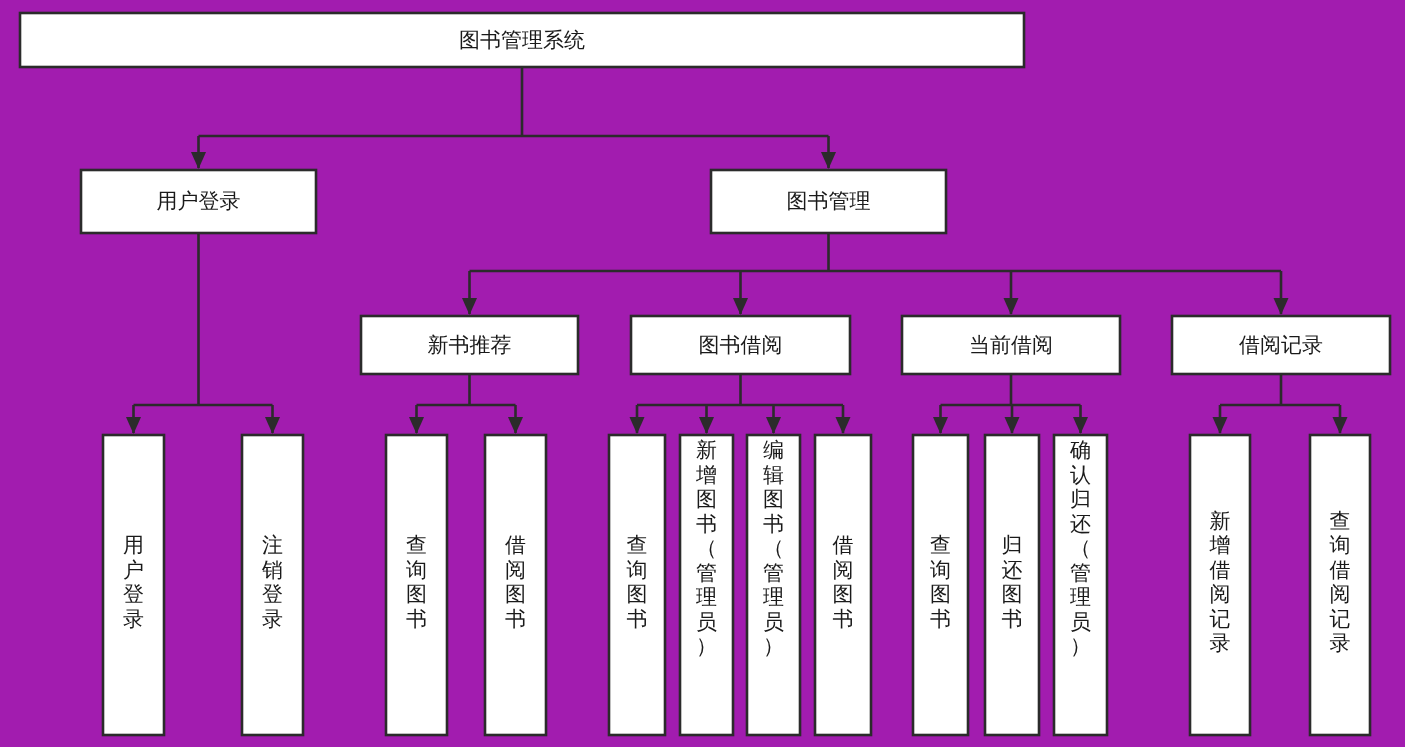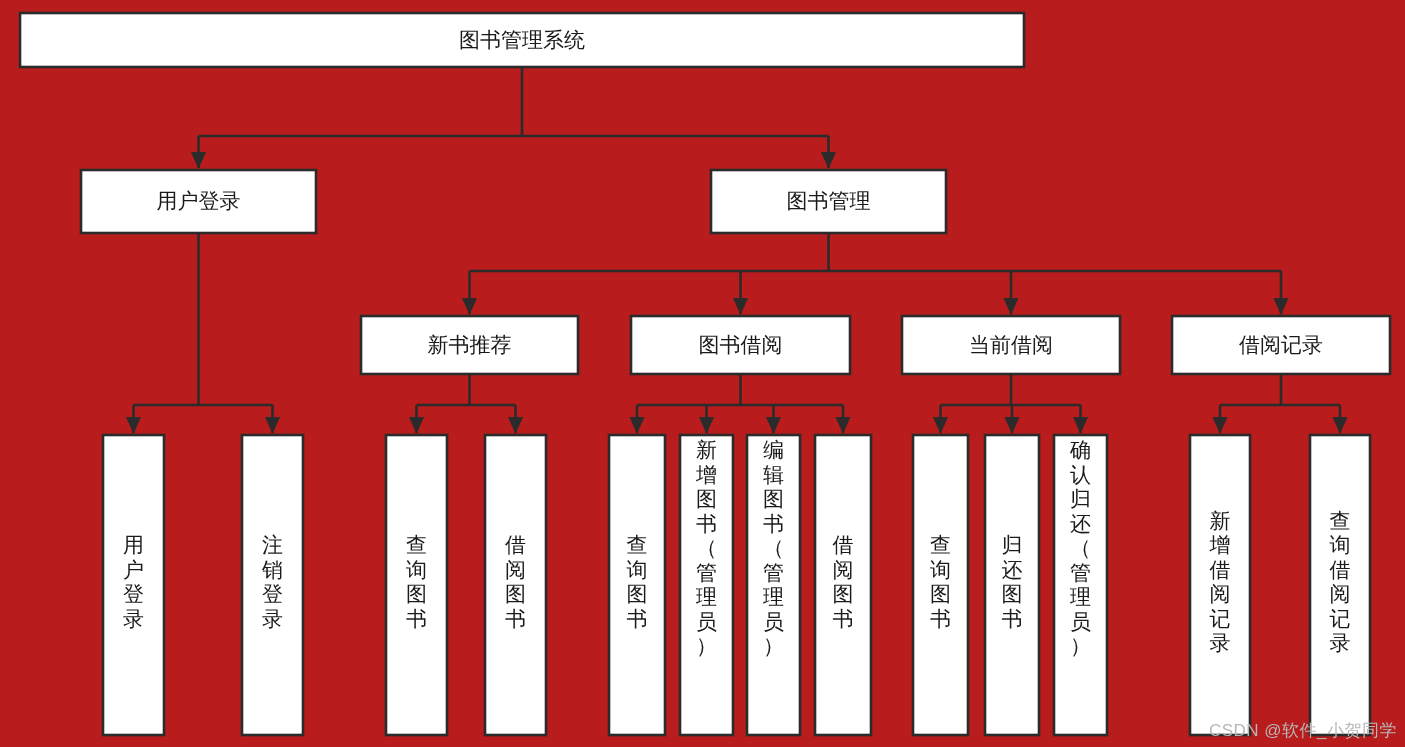--- a/index.html
+++ b/index.html
@@ -10,21 +10,21 @@
   body {
     width: 1405px;
     height: 747px;
     font-family: "Liberation Sans", "DejaVu Sans", sans-serif;
     overflow: hidden;
   }
   #diagram-root {
     position: relative;
     width: 1405px;
     height: 747px;
-    background: #b91c1c;
+    background: #a21caf;
   }
   svg#tree-svg {
     position: absolute;
     left: 0;
     top: 0;
     width: 1405px;
     height: 747px;
     display: block;
   }
   .node-box {
@@ -204,15 +204,14 @@
           <rect x="1190" y="435" width="60" height="300" class="node-box"></rect>
           <text x="1220" y="0" class="node-label-vertical"><tspan x="1220" y="527.75">新</tspan><tspan x="1220" y="552.25">增</tspan><tspan x="1220" y="576.75">借</tspan><tspan x="1220" y="601.25">阅</tspan><tspan x="1220" y="625.75">记</tspan><tspan x="1220" y="650.25">录</tspan></text>
         </g>
         <g>
           <rect x="1310" y="435" width="60" height="300" class="node-box"></rect>
           <text x="1340" y="0" class="node-label-vertical"><tspan x="1340" y="527.75">查</tspan><tspan x="1340" y="552.25">询</tspan><tspan x="1340" y="576.75">借</tspan><tspan x="1340" y="601.25">阅</tspan><tspan x="1340" y="625.75">记</tspan><tspan x="1340" y="650.25">录</tspan></text>
         </g>
       </g>
   </svg>
 
-  <div class="watermark">CSDN @软件_小贺同学</div>
 
 </div>
 
 </body></html>

